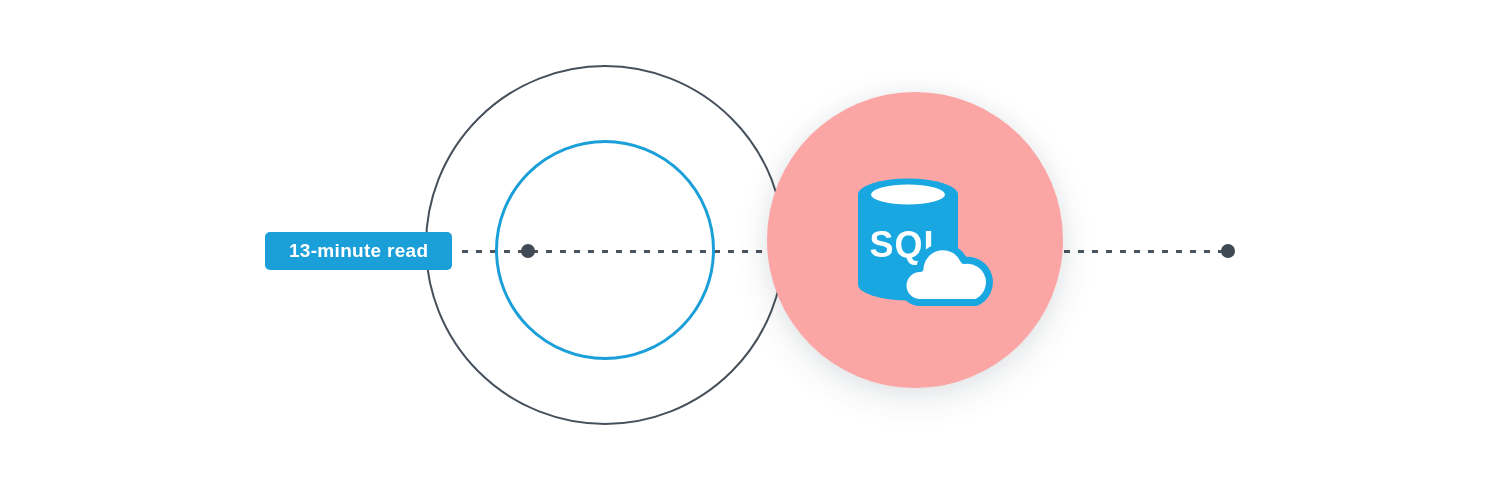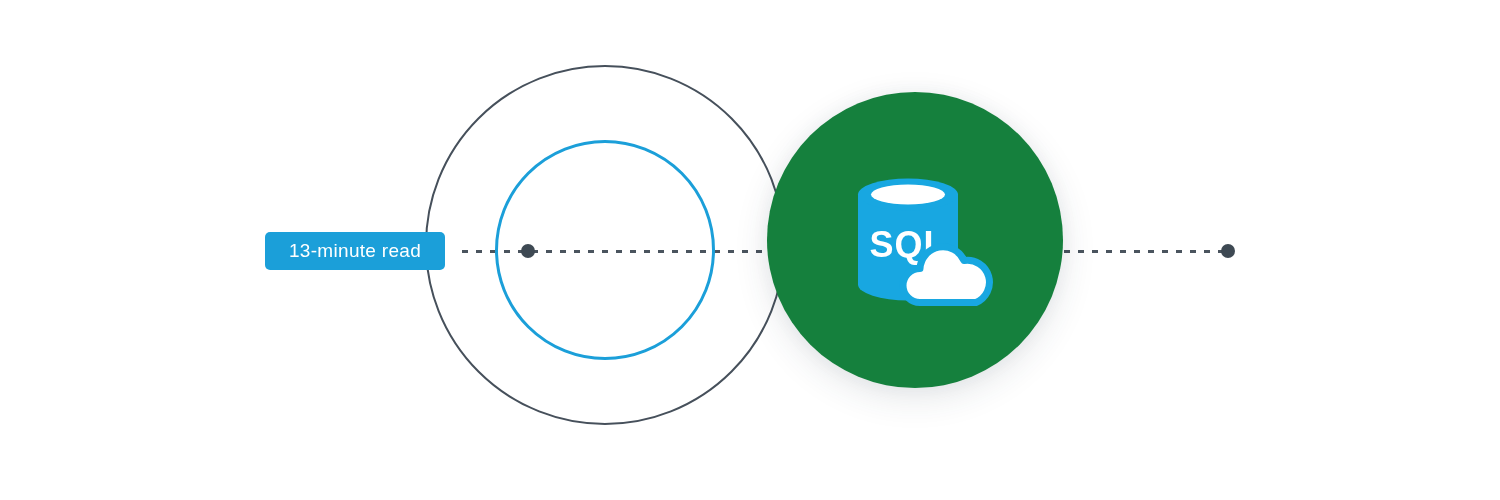--- a/index.html
+++ b/index.html
@@ -73,36 +73,36 @@
   .badge {
     position: absolute;
     left: 265px;
     top: 232px;
     height: 38px;
     line-height: 38px;
     padding: 0 24px;
     background: #1b9fd9;
     color: #ffffff;
     font-size: 19px;
-    font-weight: 400;
+    font-weight: 700;
     letter-spacing: 0.3px;
     border-radius: 5px;
     z-index: 5;
     white-space: nowrap;
   }
 
   
   .icon-circle {
     position: absolute;
     left: 767px;
     top: 92px;
     width: 296px;
     height: 296px;
     border-radius: 50%;
-    background: #15803d;
+    background: #fca5a5;
     box-shadow: 0 10px 35px rgba(40, 55, 70, 0.12), 0 0 18px rgba(40, 55, 70, 0.05);
     z-index: 3;
   }
   .icon-circle svg {
     position: absolute;
     left: 86px;
     top: 80px;
     width: 150px;
     height: 155px;
     overflow: visible;

